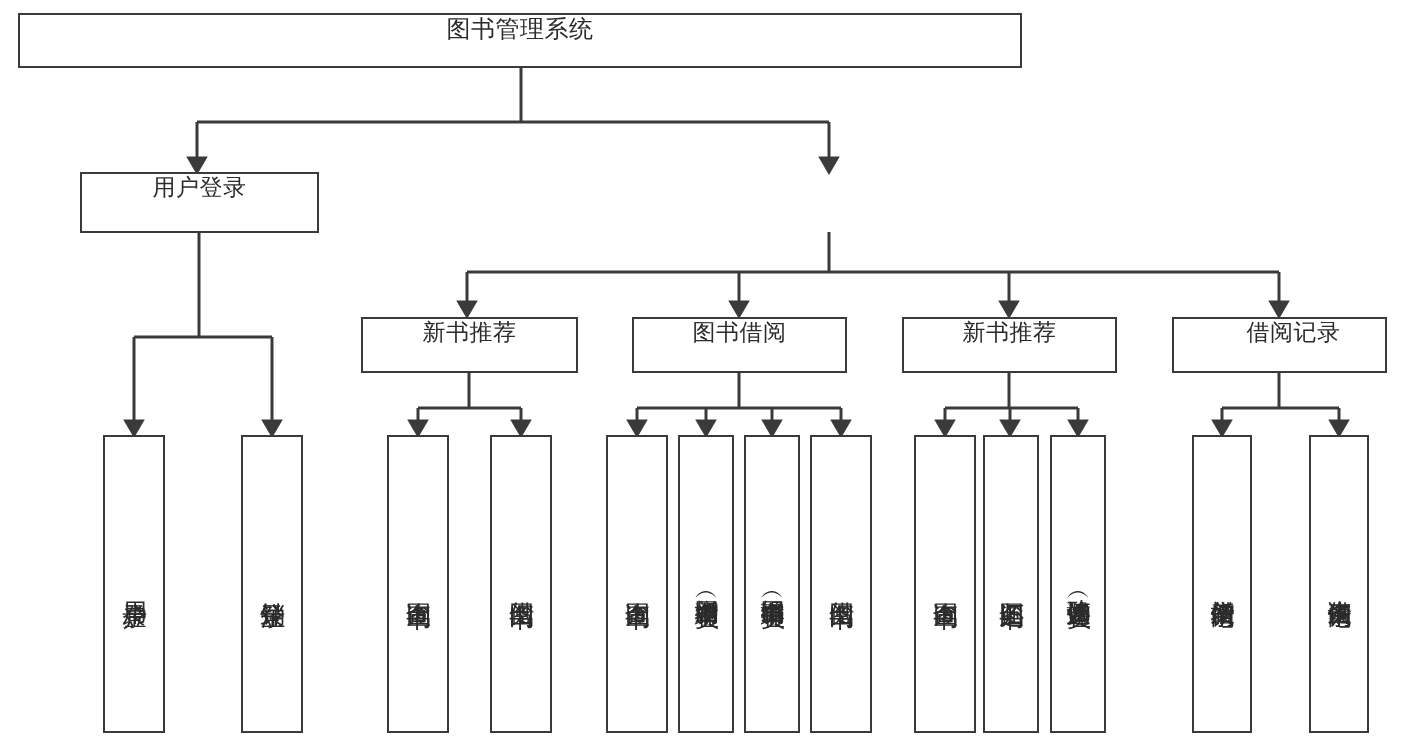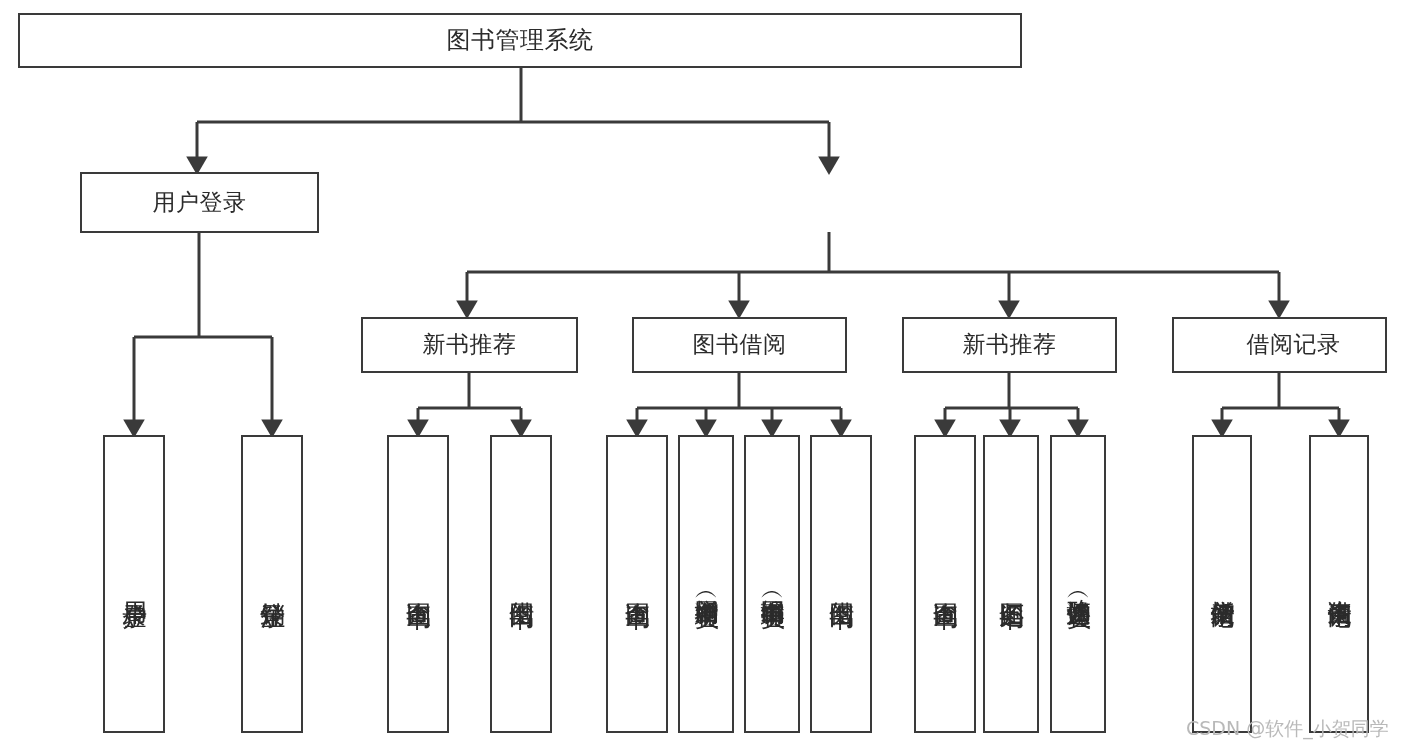--- a/index.html
+++ b/index.html
@@ -23,21 +23,21 @@
     top: 0;
     width: 1405px;
     height: 747px;
   }
   .node {
     position: absolute;
     box-sizing: border-box;
     border: 2.5px solid #3a3a3a;
     background: #ffffff;
     display: flex;
-    align-items: center;
+    align-items: flex-start;
     justify-content: center;
     color: #2b2b2b;
   }
   .node .label {
     display: block;
     text-align: center;
     line-height: 1.18;
     letter-spacing: 0.5px;
   }
   .node.horiz .label {
@@ -185,15 +185,14 @@
     <span class="label">确认归还（管理员）</span>
   </div>
 
   <div class="node vert narrow" style="left:1192px; top:435px; width:60px; height:298px;">
     <span class="label">新增借阅记录</span>
   </div>
   <div class="node vert narrow" style="left:1309px; top:435px; width:60px; height:298px;">
     <span class="label">查询借阅记录</span>
   </div>
 
-  <div id="watermark">CSDN @软件_小贺同学</div>
 
 </div>
 
 </body></html>

